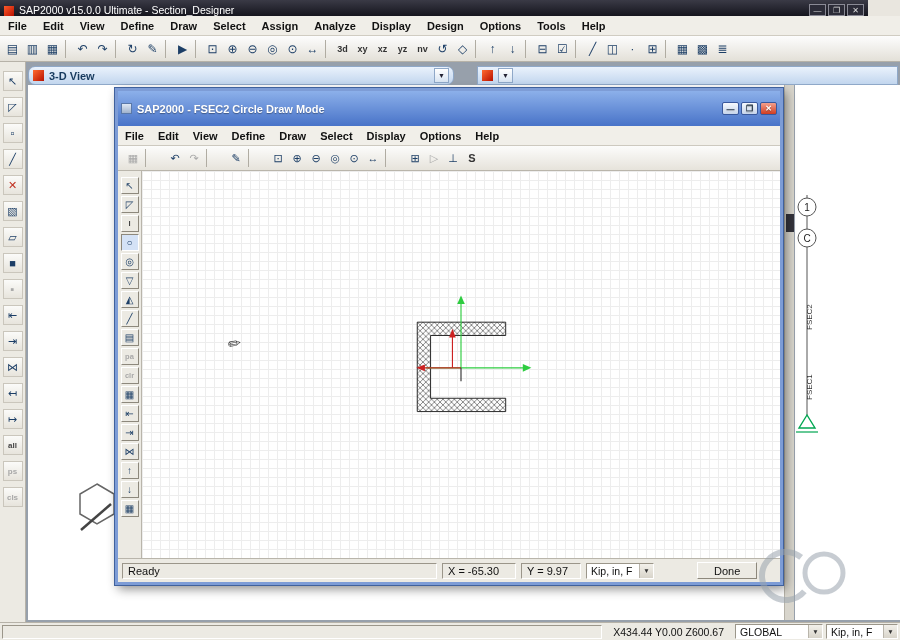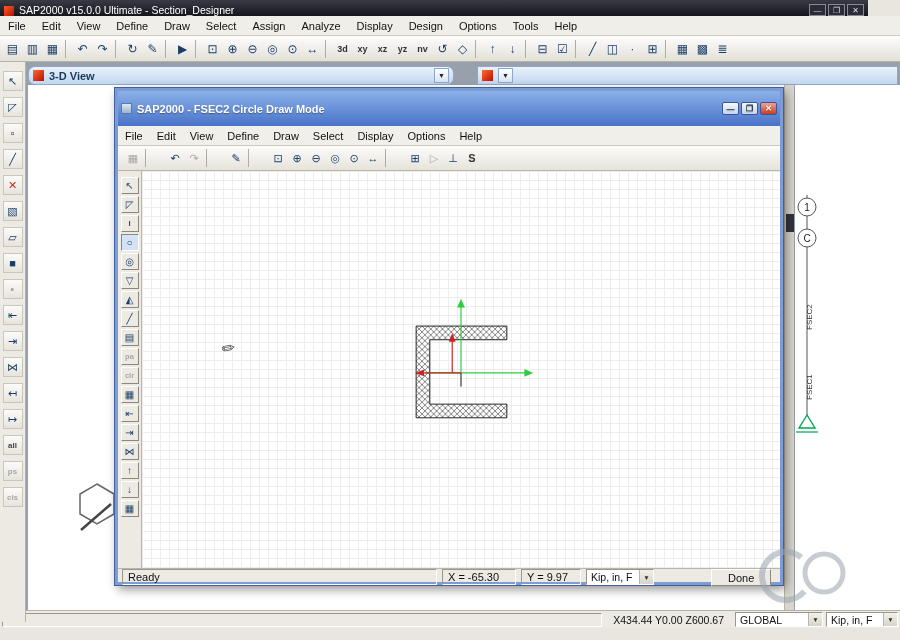--- a/index.html
+++ b/index.html
@@ -7,21 +7,21 @@
 body{font-family:"Liberation Sans",sans-serif;background:#e9e6df;position:relative;color:#111;}
 .app{position:absolute;inset:0;}
 
 
 .m-title{position:absolute;left:0;top:0;width:868px;height:16px;background:linear-gradient(#3a3a46,#15151e);color:#fff;display:flex;align-items:flex-end;padding:0 4px;font-size:10.5px;}
 .m-ticon{width:10px;height:10px;background:linear-gradient(135deg,#ff5a2a,#b81000);margin-right:5px;flex:none;}
 .m-ttext{flex:1;white-space:nowrap;overflow:hidden;}
 .m-tbtns{display:flex;gap:2px;}
 .m-tb{width:17px;height:12px;border:1px solid #8a8a95;background:#2c2c38;color:#ddd;font-size:8px;display:flex;align-items:center;justify-content:center;}
 .m-menu{position:absolute;left:0;top:16px;width:900px;height:20px;background:#f0eee8;border-bottom:1px solid #d0ccc2;display:flex;align-items:center;font-size:11px;}
-.menu-item{padding:2px 8px;white-space:nowrap;}
+.menu-item{padding:2px 8px;white-space:nowrap;font-weight:bold;}
 .m-toolbar{position:absolute;left:0;top:36px;width:900px;height:26px;background:linear-gradient(#fdfdfd,#e3e0d8);border-bottom:1px solid #b6b2a8;display:flex;align-items:center;padding:0 3px;gap:1px;overflow:hidden;}
 .tbi{width:19px;height:19px;flex:none;display:inline-flex;align-items:center;justify-content:center;font-size:12px;color:#1c3e66;border:1px solid transparent;border-radius:2px;}
 .tbi.txt{font-size:9px;font-weight:700;color:#333;}
 .tbi.dim{color:#a8a8a8;}
 .tbi.sep{width:5px;height:18px;border:none;border-left:1px solid #b0aca2;margin:0 2px;border-radius:0;}
 .m-left{position:absolute;left:0;top:62px;width:26px;bottom:18px;background:#eceae3;border-right:1px solid #b6b2a8;display:flex;flex-direction:column;align-items:center;padding-top:6px;z-index:5;}
 .lti{width:20px;height:20px;flex:none;margin:3px 0;border:1px solid #cac6bc;background:linear-gradient(#fbfbf9,#e7e4dc);display:flex;align-items:center;justify-content:center;font-size:11px;color:#1c3e66;}
 .lti.txt{font-size:8px;font-weight:700;color:#444;}
 .lti.dim{color:#a8a8a8;}
 .lti.red{color:#c03020;}
@@ -54,32 +54,32 @@
 .c-toolbar{height:25px;background:linear-gradient(#fcfcfb,#e6e3db);border-bottom:1px solid #b9b5ab;display:flex;align-items:center;padding:0 6px;gap:1px;flex:none;}
 .c-toolbar .tbi{width:18px;height:18px;font-size:11px;}
 .c-body{flex:1;display:flex;min-height:0;}
 .c-palette{width:24px;background:#eceae3;border-right:1px solid #b9b5ab;display:flex;flex-direction:column;align-items:center;padding-top:5px;flex:none;}
 .pal{width:18px;height:17px;flex:none;margin:1px 0;border:1px solid;border-color:#fff #8d887c #8d887c #fff;background:#eceae3;display:flex;align-items:center;justify-content:center;font-size:10px;color:#1c3e66;}
 .pal.txt{font-size:7.5px;font-weight:700;color:#444;}
 .pal.dim{color:#a8a8a8;}
 .pal.active{border-color:#8d887c #fff #fff #8d887c;background:#d4e2f6;}
 .c-canvas{flex:1;position:relative;background-color:#fff;background-image:linear-gradient(#ededed 1px,transparent 1px),linear-gradient(90deg,#ededed 1px,transparent 1px);background-size:9px 9px;overflow:hidden;}
 .c-canvas svg{position:absolute;inset:0;width:100%;height:100%;}
-.c-status{height:14px;background:#eceae3;border-top:1px solid #b9b5ab;display:flex;align-items:flex-start;padding:0 4px;gap:5px;font-size:11px;flex:none;}
+.c-status{height:24px;background:#eceae3;border-top:1px solid #b9b5ab;display:flex;align-items:center;padding:0 4px;gap:5px;font-size:11px;flex:none;}
 .panel{border:1px solid;border-color:#9b968a #fff #fff #9b968a;padding:1px 5px;height:16px;display:flex;align-items:center;white-space:nowrap;overflow:hidden;}
 .p-ready{flex:0 0 315px;}
 .p-x{flex:0 0 74px;}
 .p-y{flex:0 0 60px;}
 .dropdown{background:#fff;border:1px solid;border-color:#9b968a #fff #fff #9b968a;height:16px;display:flex;align-items:center;padding-left:4px;font-size:10.5px;white-space:nowrap;}
 .dd{width:14px;height:100%;margin-left:auto;background:linear-gradient(#f2f0ea,#d8d4ca);border-left:1px solid #b9b5ab;font-size:6.5px;display:flex;align-items:center;justify-content:center;color:#333;flex:none;}
 .u-dd{flex:0 0 68px;}
-.done-btn{margin-left:52px;border:1px solid;border-color:#fff #8d887c #8d887c #fff;background:#eceae3;padding:1px 16px;height:17px;display:flex;align-items:center;}
-
-
-.m-status{position:absolute;left:0;right:0;bottom:12px;height:18px;background:#eceae3;border-top:1px solid #b6b2a8;display:flex;align-items:center;font-size:10.5px;padding:0 2px;gap:3px;}
+.done-btn{margin-left:38px;border:1px solid;border-color:#fff #8d887c #8d887c #fff;background:#eceae3;padding:1px 16px;height:17px;display:flex;align-items:center;}
+
+
+.m-status{position:absolute;left:0;right:0;bottom:0;height:18px;background:#eceae3;border-top:1px solid #b6b2a8;display:flex;align-items:center;font-size:10.5px;padding:0 2px;gap:3px;}
 .ms-fill{flex:1;border:1px solid;border-color:#9b968a #fff #fff #9b968a;height:14px;}
 .ms-coords{padding:0 8px;white-space:nowrap;}
 .ms-dd1{flex:0 0 88px;height:15px;}
 .ms-dd2{flex:0 0 72px;height:15px;}
 </style>
 </head>
 <body>
 
 <div class="app">
 

